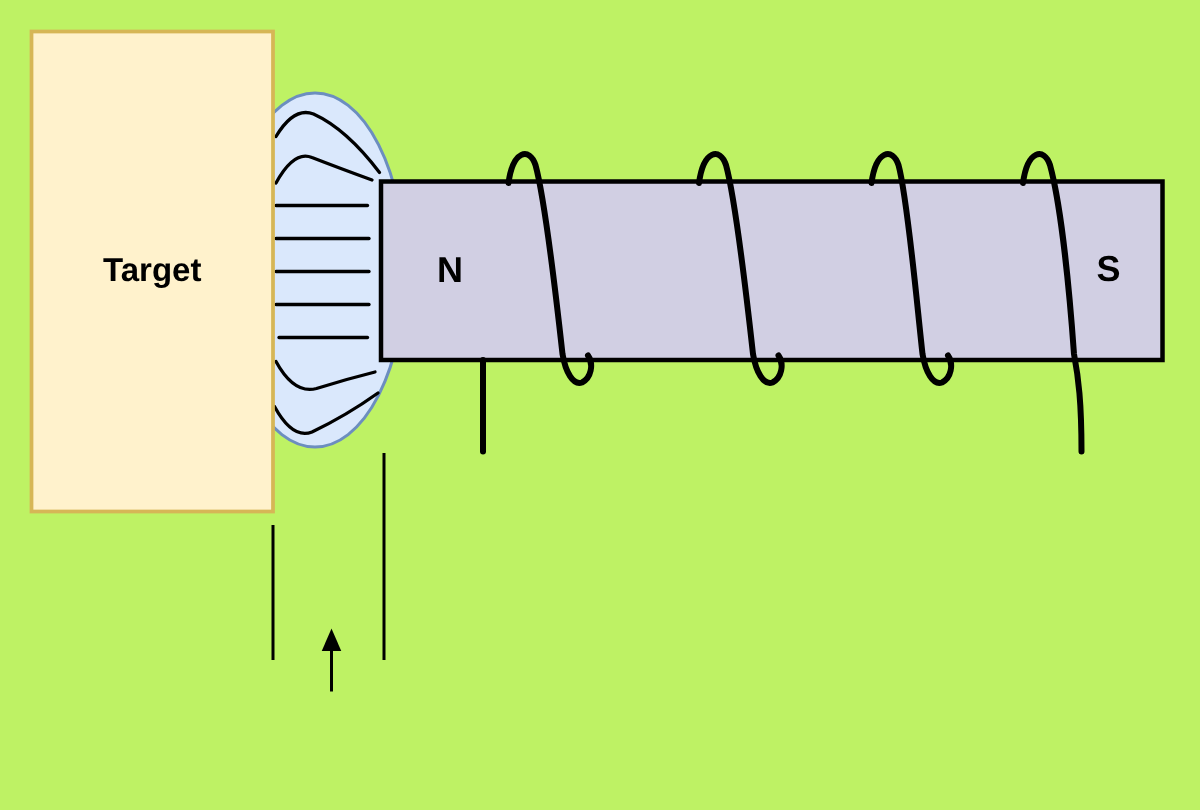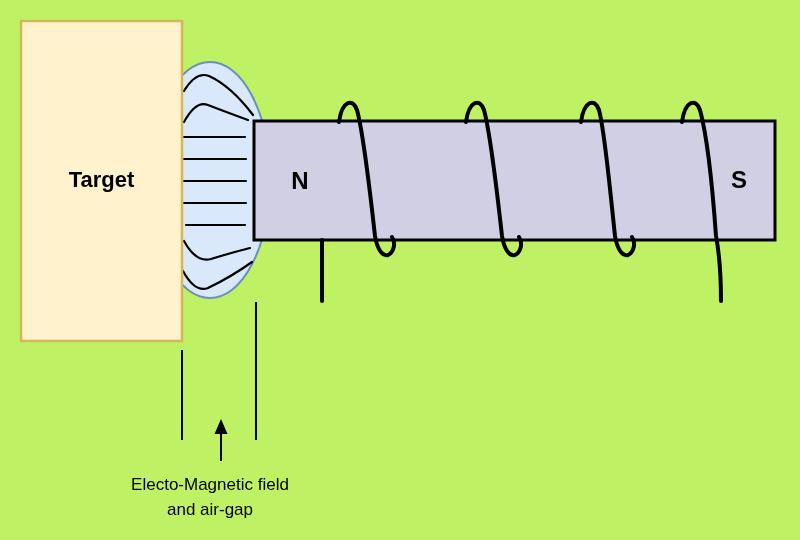--- a/index.html
+++ b/index.html
@@ -100,18 +100,14 @@
     <polygon points="221,419 227.5,434 214.5,434" fill="#000000"></polygon>
   </svg>
 
   <div class="lbl lbl-target">Target</div>
 
   <div class="lbl lbl-pole lbl-n">N</div>
 
   <div class="lbl lbl-pole lbl-s">S</div>
 
 
-  <div class="lbl lbl-emfield">
-    <div>Electo-Magnetic field</div>
-    <div>and air-gap</div>
-  </div>
 
 </div>
 
 </body></html>

